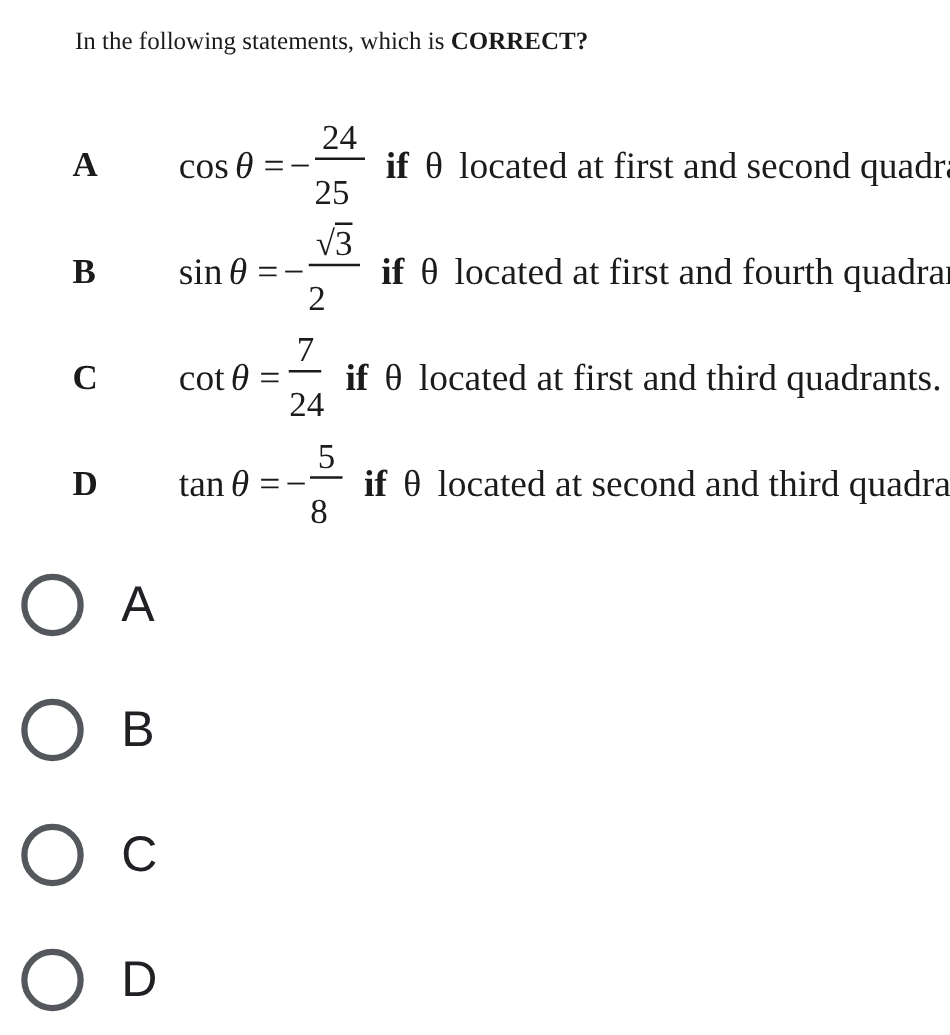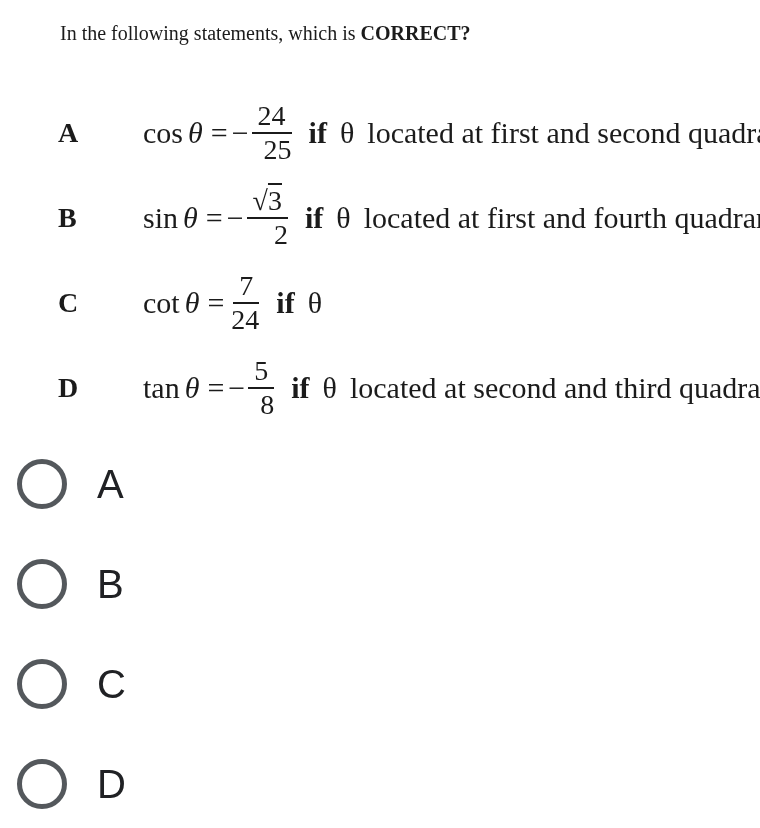--- a/index.html
+++ b/index.html
@@ -42,33 +42,33 @@
     font-size: 28px;
   }
   .formula { display: flex; align-items: center; }
   .func { }
   .theta-eq { font-style: italic; margin-left: 5px; }
   .eq { margin-left: 8px; }
   .sign { margin-left: 4px; }
   .frac {
     display: inline-flex;
     flex-direction: column;
-    align-items: flex-end;
+    align-items: flex-start;
     margin-left: 3px;
     font-size: 28px;
     line-height: 1.05;
   }
   .frac-num {
     border-bottom: 2px solid #1b1b1b;
     padding: 0 6px 1px;
     text-align: center;
     display: inline-flex;
     align-items: flex-end;
   }
-  .frac-den { padding-top: 1px; font-family: Liberation Serif, serif; }
+  .frac-den { padding-top: 12px; font-family: Liberation Serif, serif; }
   .radicand { text-decoration: overline; }
   .if-word { margin-left: 17px; font-weight: bold; }
   .theta-cond { margin-left: 13px; }
   .cond { margin-left: 13px; }
 
   
   .choices { margin-top: 29px; }
   .choice-row {
     display: flex;
     align-items: center;
@@ -144,20 +144,21 @@
       <span class="func">cot</span>
       <span class="theta-eq">θ</span>
       <span class="eq">=</span>
       <span class="sign"></span>
       <span class="frac">
         <span class="frac-num">7</span>
         <span class="frac-den">24</span>
       </span>
       <span class="if-word">if</span>
       <span class="theta-cond">θ</span>
+      <span class="cond">located at first and third quadrants.</span>
     </span>
   </div>
 
   <div class="statement">
     <span class="opt-letter">D</span>
     <span class="formula">
       <span class="func">tan</span>
       <span class="theta-eq">θ</span>
       <span class="eq">=</span>
       <span class="sign">−</span>

